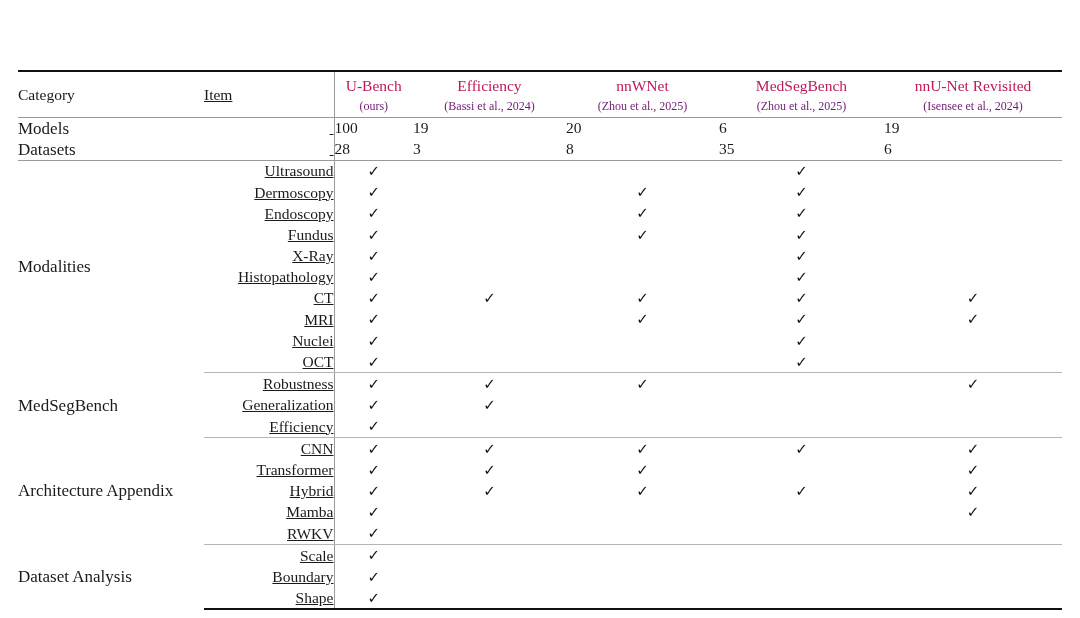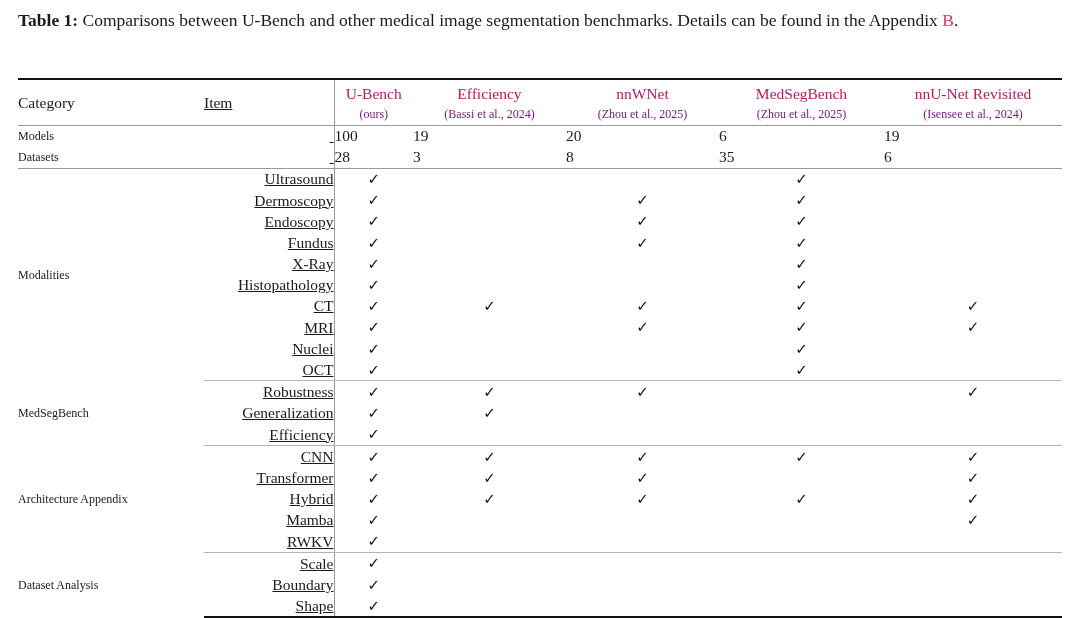--- a/index.html
+++ b/index.html
@@ -38,21 +38,21 @@
     font-weight: bold;
   }
   .cap-ref {
     color: #e8345a;
   }
 
   
   .tbl-wrap {
     position: absolute;
     left: 18px;
-    top: 78px;
+    top: 70px;
     width: 1044px;
   }
   table.ubench {
     border-collapse: collapse;
     width: 1044px;
     table-layout: fixed;
     font-size: 15.5px;
   }
   table.ubench td, table.ubench th {
     padding: 0;
@@ -86,21 +86,21 @@
     padding-top: 6px;
     padding-bottom: 5px;
   }
   .hdr-name { display: block; font-size: 15.5px; color: #be185d; }
   .hdr-cite { display: block; font-size: 12px; color: #701a75; margin-top: 6px; }
 
   td.vsep { border-right: 1.1px solid #9a9a9a; text-decoration: underline; }
 
   .cat-cell {
     font-weight: bold;
-    font-size: 12px;
+    font-size: 17px;
     padding-left: 10px;
     text-align: left;
   }
   .item-cell {
     font-size: 15.5px;
     padding-left: 8px;
     text-align: right;
     white-space: nowrap;
   }
   .num-cell { text-align: left; }
@@ -123,23 +123,20 @@
   .hdr-cat, .hdr-item { text-align: left; }
   .hdr-cat { padding-left: 10px; }
   .hdr-item { padding-left: 8px; }
   .hdr-col { text-align: center; }
 </style>
 </head>
 <body>
 
 <div id="page">
 
-  <div class="caption">
-    <span class="cap-label">Table 1:</span><span> Comparisons between U-Bench and other medical image segmentation benchmarks. Details can be found in the Appendix </span><span class="cap-ref">B</span><span>.</span>
-  </div>
 
   <div class="tbl-wrap">
     <table class="ubench">
       <colgroup>
         <col class="c-cat">
           <col class="c-item">
           <col class="c-ub">
         <col class="c-ts">
           <col class="c-nnw">
           <col class="c-msb">

